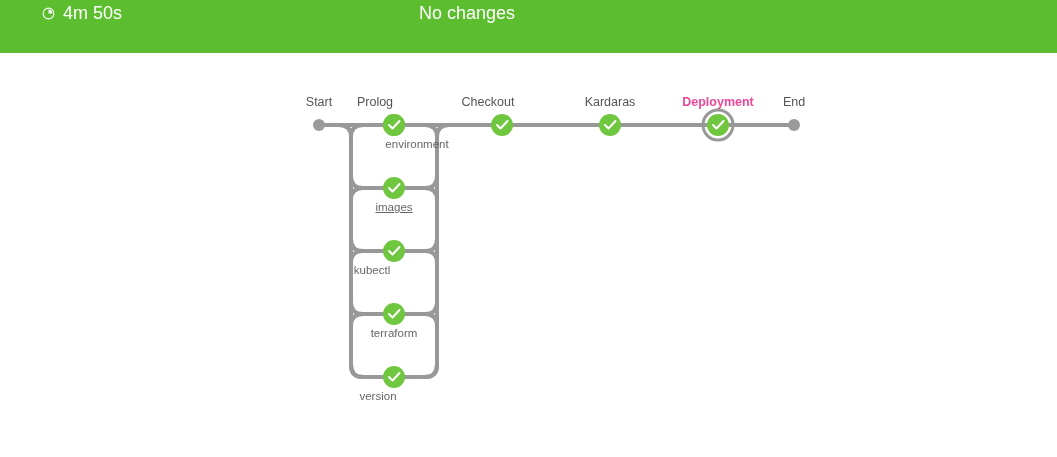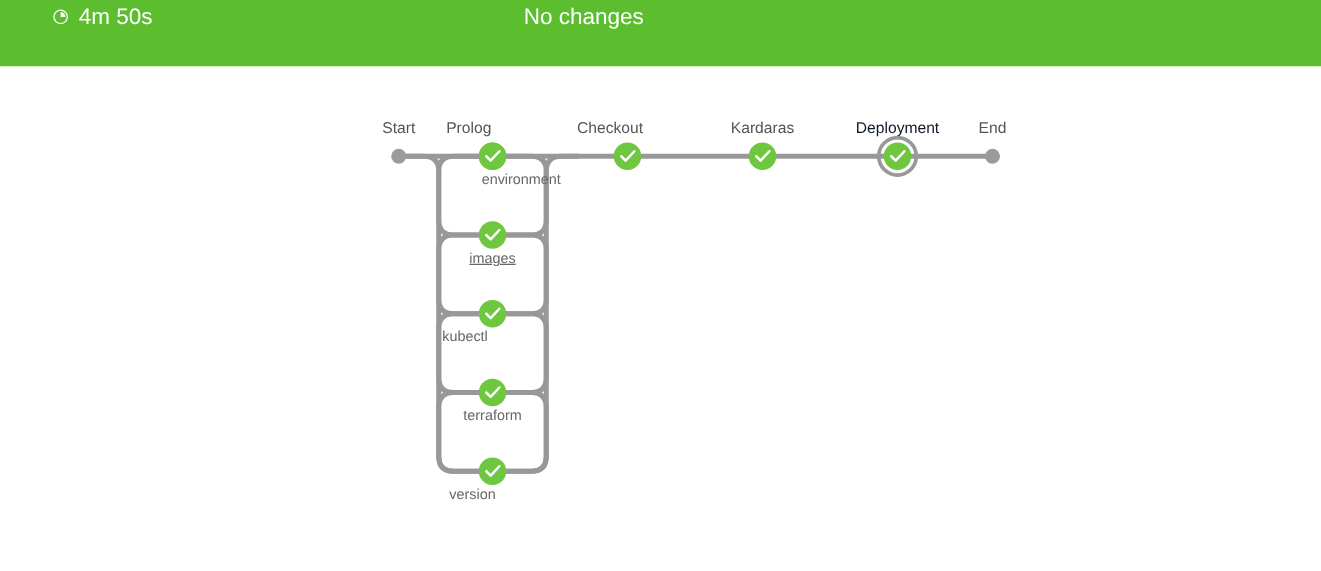--- a/index.html
+++ b/index.html
@@ -81,22 +81,22 @@
   .stage-label {
     position: absolute;
     font-size: 12.5px;
     color: #555555;
     white-space: nowrap;
     transform: translateX(-50%);
     text-align: center;
     top: 42px;
   }
   .stage-label.is-current {
-    font-weight: normal;
-    color: #0f172a;
+    font-weight: bold;
+    color: #ec4899;
   }
 
   .step-label {
     position: absolute;
     font-size: 11.5px;
     color: #666666;
     white-space: nowrap;
     transform: translateX(-50%);
     text-align: center;
   }

